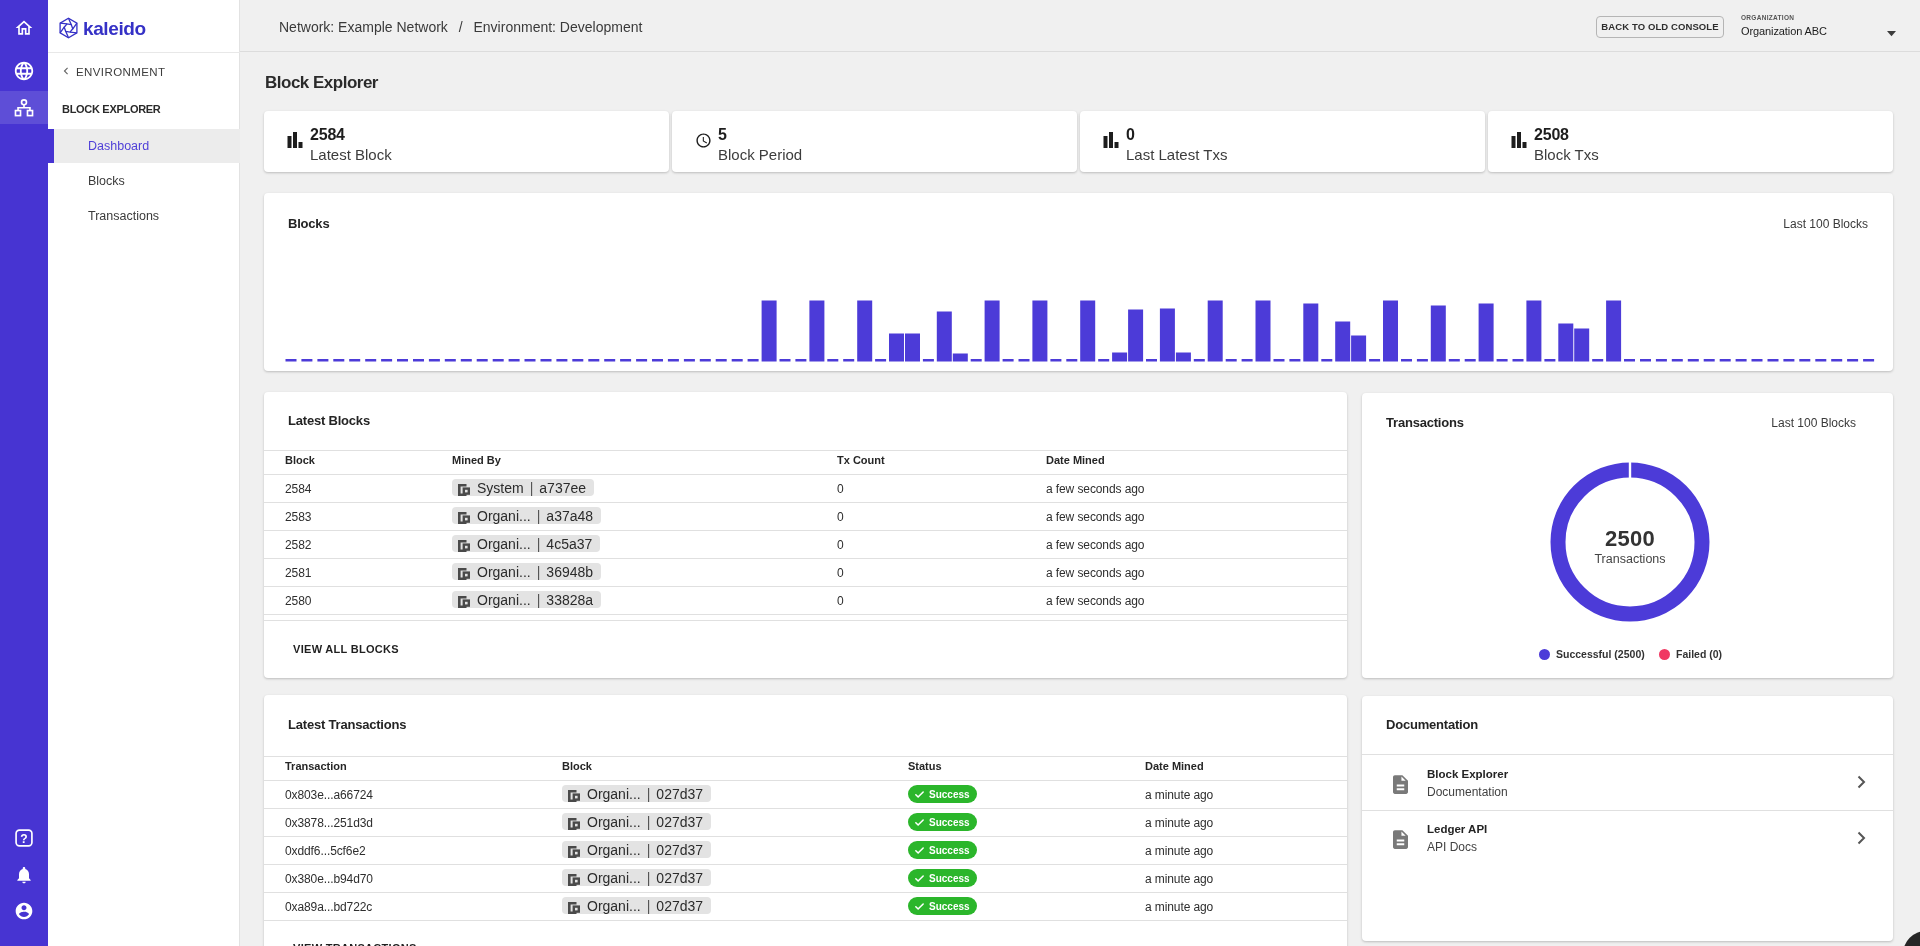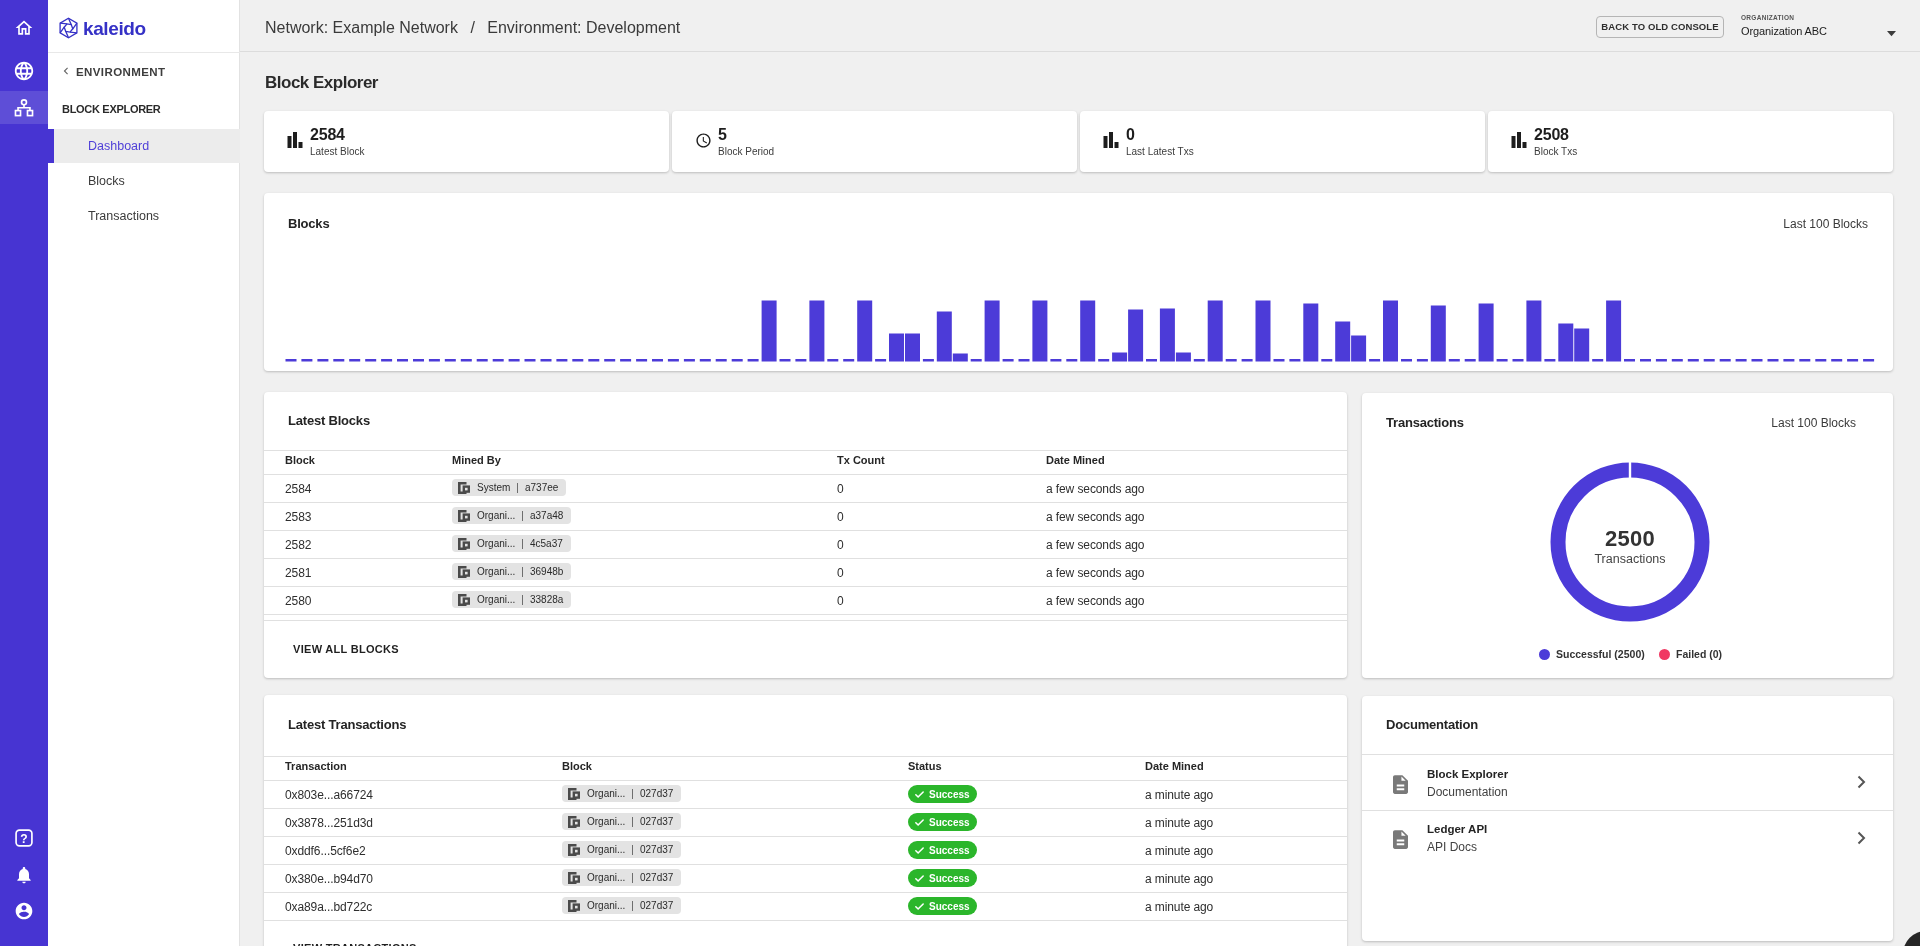--- a/index.html
+++ b/index.html
@@ -1,24 +1,24 @@
 <!DOCTYPE html>
 <html><head><meta charset="utf-8"><style>
 *{margin:0;padding:0;box-sizing:content-box}
 body{width:1920px;height:946px;background:#f0f0f0;font-family:"Liberation Sans",sans-serif;overflow:hidden;position:relative}
 .abs{position:absolute}
 .card{position:absolute;background:#fff;border-radius:4px;box-shadow:0 1px 3px rgba(0,0,0,.12),0 1px 2px rgba(0,0,0,.1)}
 .statnum{font-size:16px;font-weight:700;color:#1e1e1e;letter-spacing:-.2px}
-.statlbl{font-size:10px;color:#3c3c3c}
+.statlbl{font-size:15px;color:#3c3c3c}
 .ctitle{font-size:13px;font-weight:700;color:#242424;letter-spacing:-.2px}
 .rlabel{position:absolute;font-size:12px;color:#3a3a3a}
 .hline{width:100%;height:1px;background:#e0e0e0}
 .th{font-size:11px;font-weight:700;color:#262626}
 .td{font-size:12px;color:#2e2e2e;letter-spacing:-.1px}
-.chip{height:17px;background:#e3e3e3;border-radius:4px;display:flex;align-items:center;padding:0 8px 0 6px;font-size:10px;color:#2b2b2b;white-space:nowrap}
+.chip{height:17px;background:#e3e3e3;border-radius:4px;display:flex;align-items:flex-end;padding:0 8px 0 6px;font-size:14px;color:#2b2b2b;white-space:nowrap}
 .chip .sep{margin:0 6px;color:#555}
 .pill{height:18px;background:#2bb62b;border-radius:9px;display:flex;align-items:center;padding:0 7px 0 6px;font-size:10px;font-weight:700;color:#fff}
 .btnlbl{font-size:11px;font-weight:700;color:#1f1f1f;letter-spacing:.3px}
 .lgd{font-size:10.5px;font-weight:700;color:#333}
 .dot{display:inline-block;width:11px;height:11px;border-radius:50%;margin-right:6px;vertical-align:-2px}
 .dtitle{font-size:11.5px;font-weight:700;color:#242424}
 .dsub{font-size:12px;color:#424242}
 </style></head>
 <body>
 <div class="abs" style="left:0;top:0;width:48px;height:946px;background:#4734d2"></div>
@@ -52,30 +52,30 @@
 <svg class="abs" style="left:58px;top:17px" width="21" height="22" viewBox="0 0 24 25" fill="none" stroke="#3531c6" stroke-width="1.5">
 <path d="M12 1.4L21.6 6.95v11.1L12 23.6 2.4 18.05V6.95z"></path>
 <path d="M12 1.4L15.2 8.7M21.6 6.95L16.9 13.4M21.6 18.05L13.7 17.2M12 23.6L8.8 16.3M2.4 18.05L7.1 11.6M2.4 6.95L10.3 7.8"></path>
 <path d="M15.2 8.7L16.9 13.4L13.7 17.2L8.8 16.3L7.1 11.6L10.3 7.8Z"></path>
 </svg>
 <div class="abs" style="left:83px;top:18px;font-size:19px;font-weight:700;color:#3531c6;letter-spacing:-.4px">kaleido</div>
 <div class="abs" style="left:48px;top:52px;width:192px;height:1px;background:#e8e8e8"></div>
 <svg class="abs" style="left:59px;top:64px" width="14" height="14" viewBox="0 0 24 24">
     <path d="M15.41 7.41L14 6l-6 6 6 6 1.41-1.41L10.83 12z" fill="#666"></path>
   </svg>
-<div class="abs" style="left:76px;top:66px;font-size:11.5px;font-weight:700;color:#3d3d3d;letter-spacing:.4px">ENVIRONMENT</div>
+<div class="abs" style="left:76px;top:66px;font-size:11.5px;font-weight:400;color:#3d3d3d;letter-spacing:.4px">ENVIRONMENT</div>
 <div class="abs" style="left:62px;top:103px;font-size:11px;font-weight:700;color:#2a2a2a;letter-spacing:-.3px">BLOCK EXPLORER</div>
 <div class="abs" style="left:48px;top:129px;width:192px;height:34px;background:#ececec"></div>
 <div class="abs" style="left:48px;top:129px;width:6px;height:34px;background:#4734d2"></div>
 <div class="abs" style="left:88px;top:139px;font-size:12.5px;color:#4f3fd8">Dashboard</div>
 <div class="abs" style="left:88px;top:174px;font-size:12.5px;color:#3b3b3b">Blocks</div>
 <div class="abs" style="left:88px;top:209px;font-size:12.5px;color:#3b3b3b">Transactions</div>
 
 <div class="abs" style="left:240px;top:0;width:1680px;height:52px;background:#f0f0f0;border-bottom:1px solid #dcdcdc;box-sizing:border-box"></div>
-<div class="abs" style="left:265px;top:19px;font-size:16px;color:#3a3a3a">Network: Example Network  /  Environment: Development</div>
+<div class="abs" style="left:279px;top:19px;font-size:14px;color:#3a3a3a">Network: Example Network  /  Environment: Development</div>
 <div class="abs" style="left:1596px;top:16px;width:128px;height:22px;border:1px solid #b5b5b5;border-radius:4px;box-sizing:border-box;text-align:center;line-height:20px;font-size:9.5px;font-weight:700;color:#2d2d2d;letter-spacing:.1px;white-space:nowrap">BACK TO OLD CONSOLE</div>
 <div class="abs" style="left:1741px;top:14px;font-size:6.5px;font-weight:700;color:#555;letter-spacing:.3px">ORGANIZATION</div>
 <div class="abs" style="left:1741px;top:25px;font-size:11px;font-weight:400;color:#1c1c1c;letter-spacing:-.1px">Organization ABC</div>
 <svg class="abs" style="left:1886px;top:30px" width="11" height="7" viewBox="0 0 11 7">
     <path d="M1 1h9L5.5 6.2z" fill="#3c3c3c"></path>
   </svg>
 
 <div class="abs" style="left:265px;top:73px;font-size:17px;font-weight:700;color:#2b2b2b;letter-spacing:-.5px">Block Explorer</div>
 <div class="card" style="left:264px;top:111px;width:405px;height:61px">
 <div class="abs" style="left:23px;top:21px"><svg width="16" height="16" viewBox="0 0 16 16">

